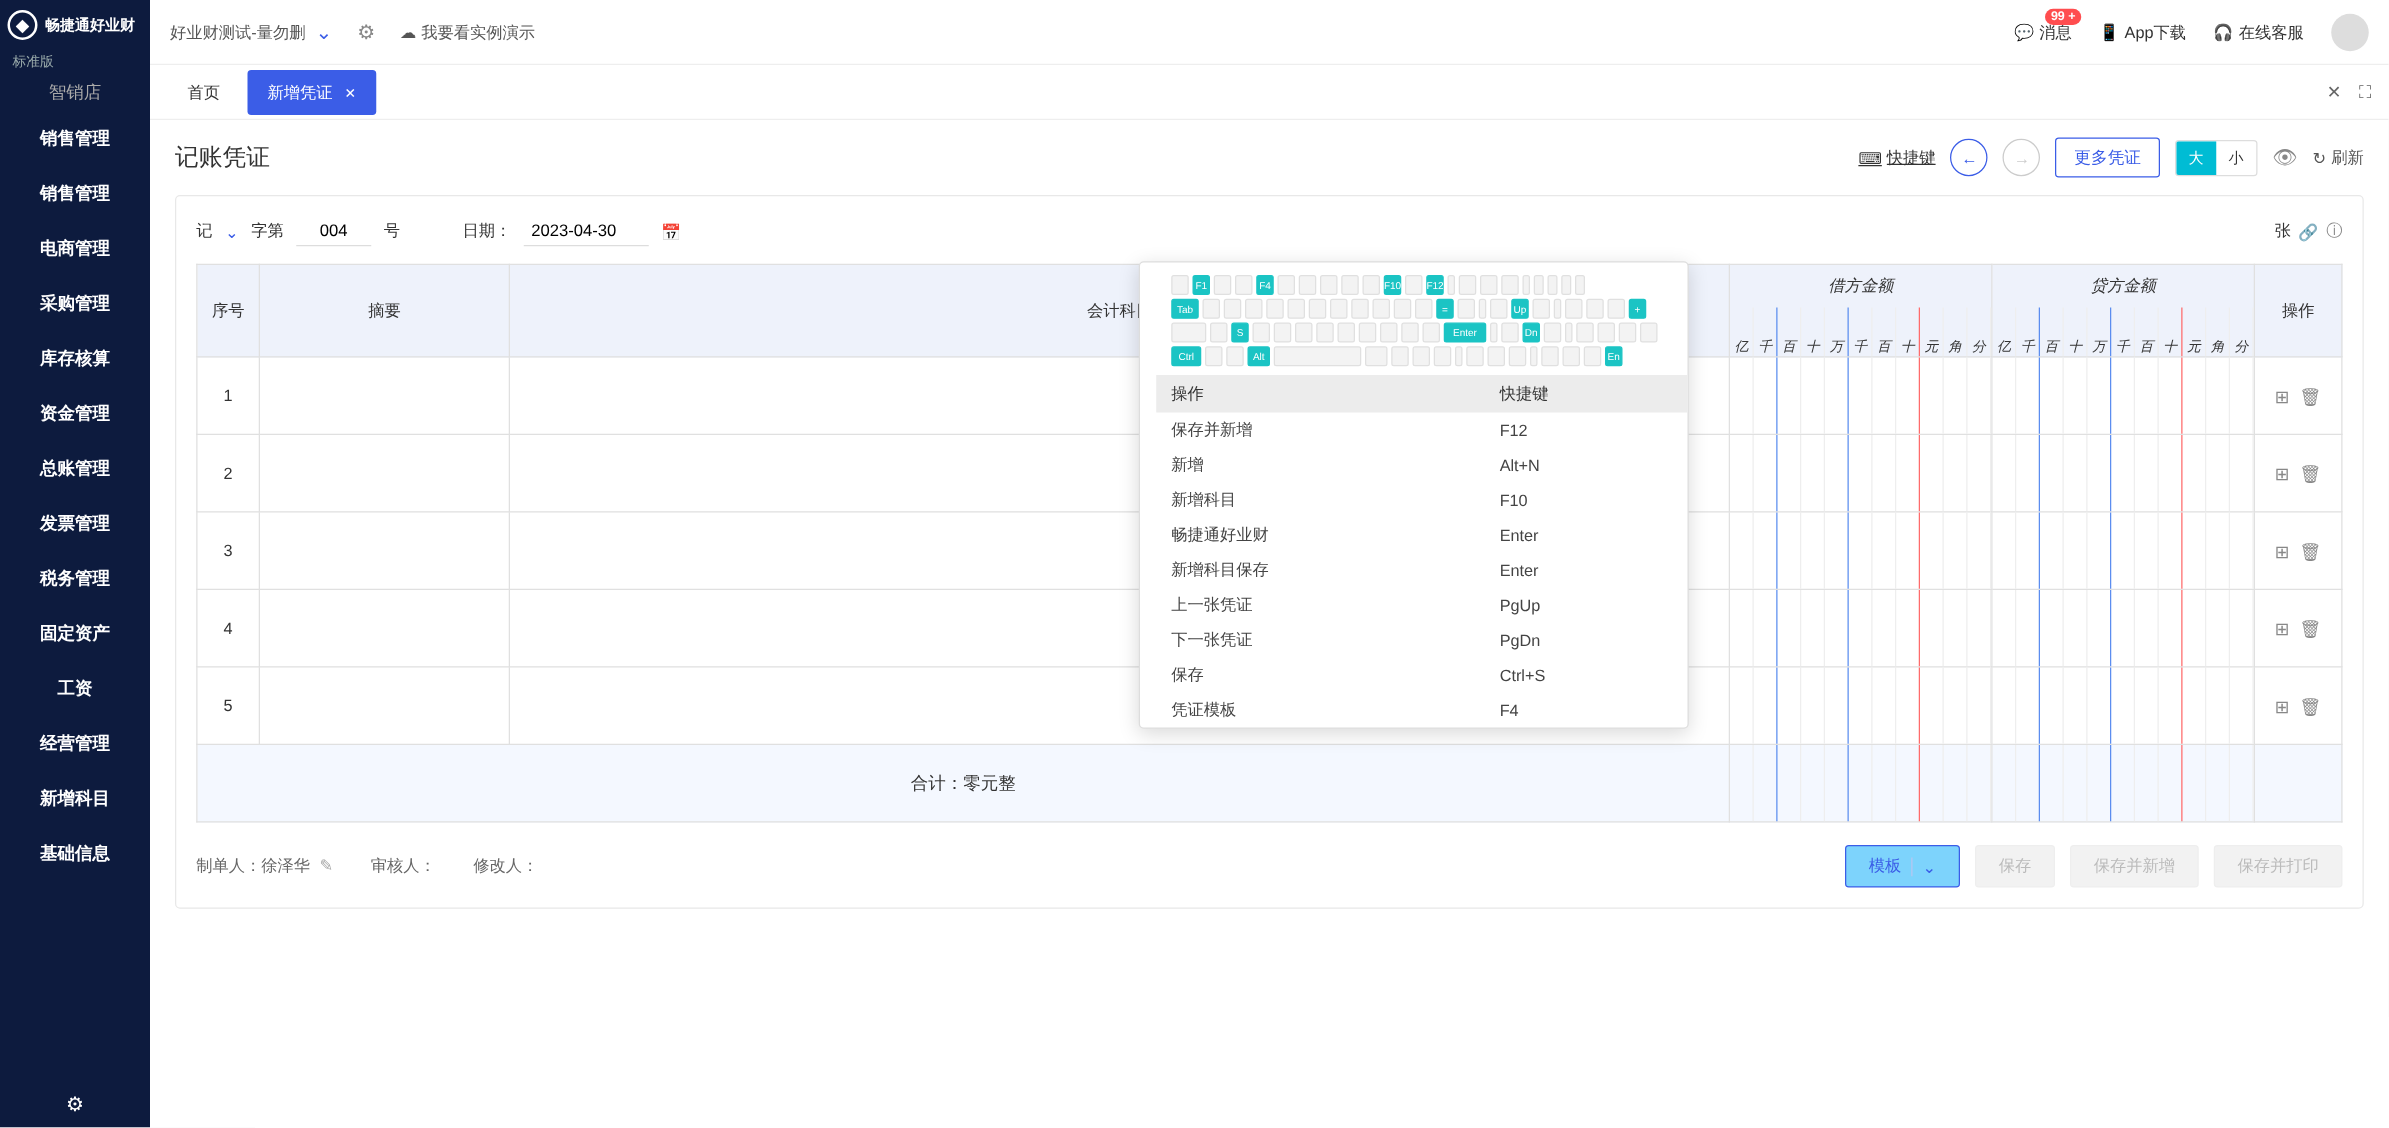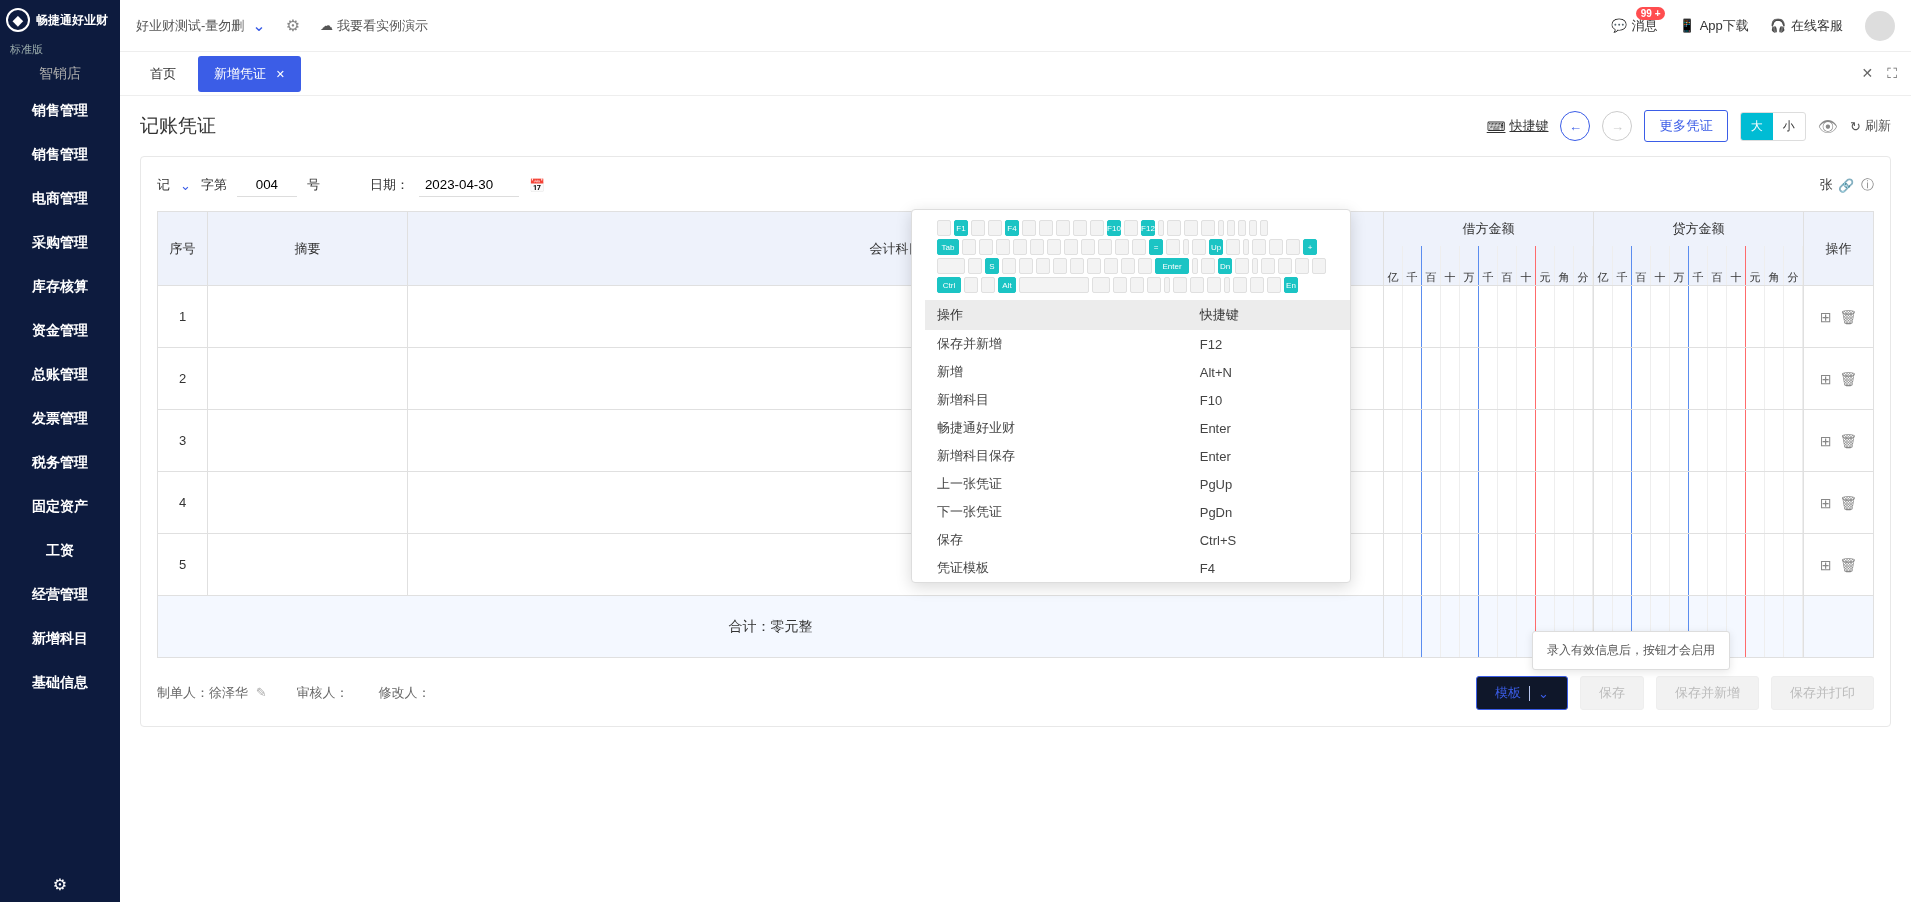--- a/index.html
+++ b/index.html
@@ -46,33 +46,33 @@
 .form-row .date-inp{border:none;border-bottom:1px solid #ddd;padding:4px 6px;width:100px;}
 .cal-icon{color:#3b5de7;cursor:pointer;}
 .form-right{margin-left:auto;display:flex;align-items:center;gap:6px;}
 table.voucher{width:100%;border-collapse:collapse;}
 table.voucher th,table.voucher td{border:1px solid #e0e0e0;padding:0;text-align:center;}
 table.voucher th{background:#eef2fb;padding:14px 6px;font-weight:500;color:#333;}
 table.voucher td{height:62px;}
 .col-seq{width:50px;}
 .col-summary{width:200px;}
 .col-acct{width:auto;}
-.col-amt{width:210px;}
+.col-amt{width:210px;font-style:italic;}
 .col-op{width:70px;}
 .digit-cells{display:flex;height:100%;}
 .digit-cells span{flex:1;border-right:1px solid #eee;}
 .digit-head span{font-size:11px;padding-top:24px;}
 .digit-cells span.red-line{border-right:1px solid #ff6b6b;}
 .digit-cells span.blue-line{border-right:1px solid #5b8def;}
 .row-ops{display:flex;gap:8px;justify-content:center;color:#888;font-size:14px;}
 .row-ops span{cursor:pointer;}
 .total-row td{background:#f4f8ff;text-align:left;padding:14px 12px;font-size:14px;}
 .footer-row{display:flex;align-items:center;gap:30px;margin-top:18px;color:#666;}
 .footer-right{margin-left:auto;display:flex;gap:12px;align-items:center;}
-.btn{padding:7px 18px;border-radius:3px;cursor:pointer;border:1px solid;background:#0f172a;}
+.btn{padding:7px 18px;border-radius:3px;cursor:pointer;border:1px solid;background:#7dd3fc;}
 .btn-tpl{border-color:#3b5de7;color:#3b5de7;display:flex;align-items:center;gap:8px;}
 .btn-tpl .sep{border-left:1px solid #b8c6f0;padding-left:8px;color:#3b5de7;}
 .btn-disabled{background:#f2f2f2;color:#bbb;border-color:#eee;cursor:not-allowed;}
 .tooltip{position:absolute;right:160px;bottom:56px;background:#fff;border:1px solid #ddd;border-radius:3px;padding:10px 14px;box-shadow:0 2px 8px rgba(0,0,0,.1);font-size:12px;color:#555;}
 .shortcut-pop{position:absolute;top:52px;left:770px;width:440px;background:#fff;border:1px solid #ddd;border-radius:4px;box-shadow:0 4px 16px rgba(0,0,0,.15);z-index:50;padding-left:13px;}
 .kbd-grid{padding:10px 12px 4px;}
 .kbd-row{display:flex;gap:3px;margin-bottom:3px;}
 .key{height:16px;background:#f3f3f3;border:1px solid #e0e0e0;border-radius:2px;font-size:8px;display:flex;align-items:center;justify-content:center;color:#fff;}
 .key.on{background:#1bc4c4;border-color:#1bc4c4;}
 .sc-table{width:100%;border-collapse:collapse;}
@@ -491,21 +491,20 @@
           <div class="footer-right">
             <div class="btn btn-tpl">
               <span>模板</span>
                 <span class="sep">⌄</span>
             </div>
             <div class="btn btn-disabled">保存</div>
             <div class="btn btn-disabled">保存并新增</div>
             <div class="btn btn-disabled">保存并打印</div>
           </div>
         </div>
-        <div class="tooltip">录入有效信息后，按钮才会启用</div>
 
         <div class="shortcut-pop">
           <div class="kbd-grid" id="kbd">
               <div class="kbd-row">
                 <div class="key" style="width: 14px;"></div>
                 <div class="key on" style="width: 14px;">F1</div>
                 <div class="key" style="width: 14px;"></div>
                 <div class="key" style="width: 14px;"></div>
                 <div class="key on" style="width: 14px;">F4</div>
                 <div class="key" style="width: 14px;"></div>

